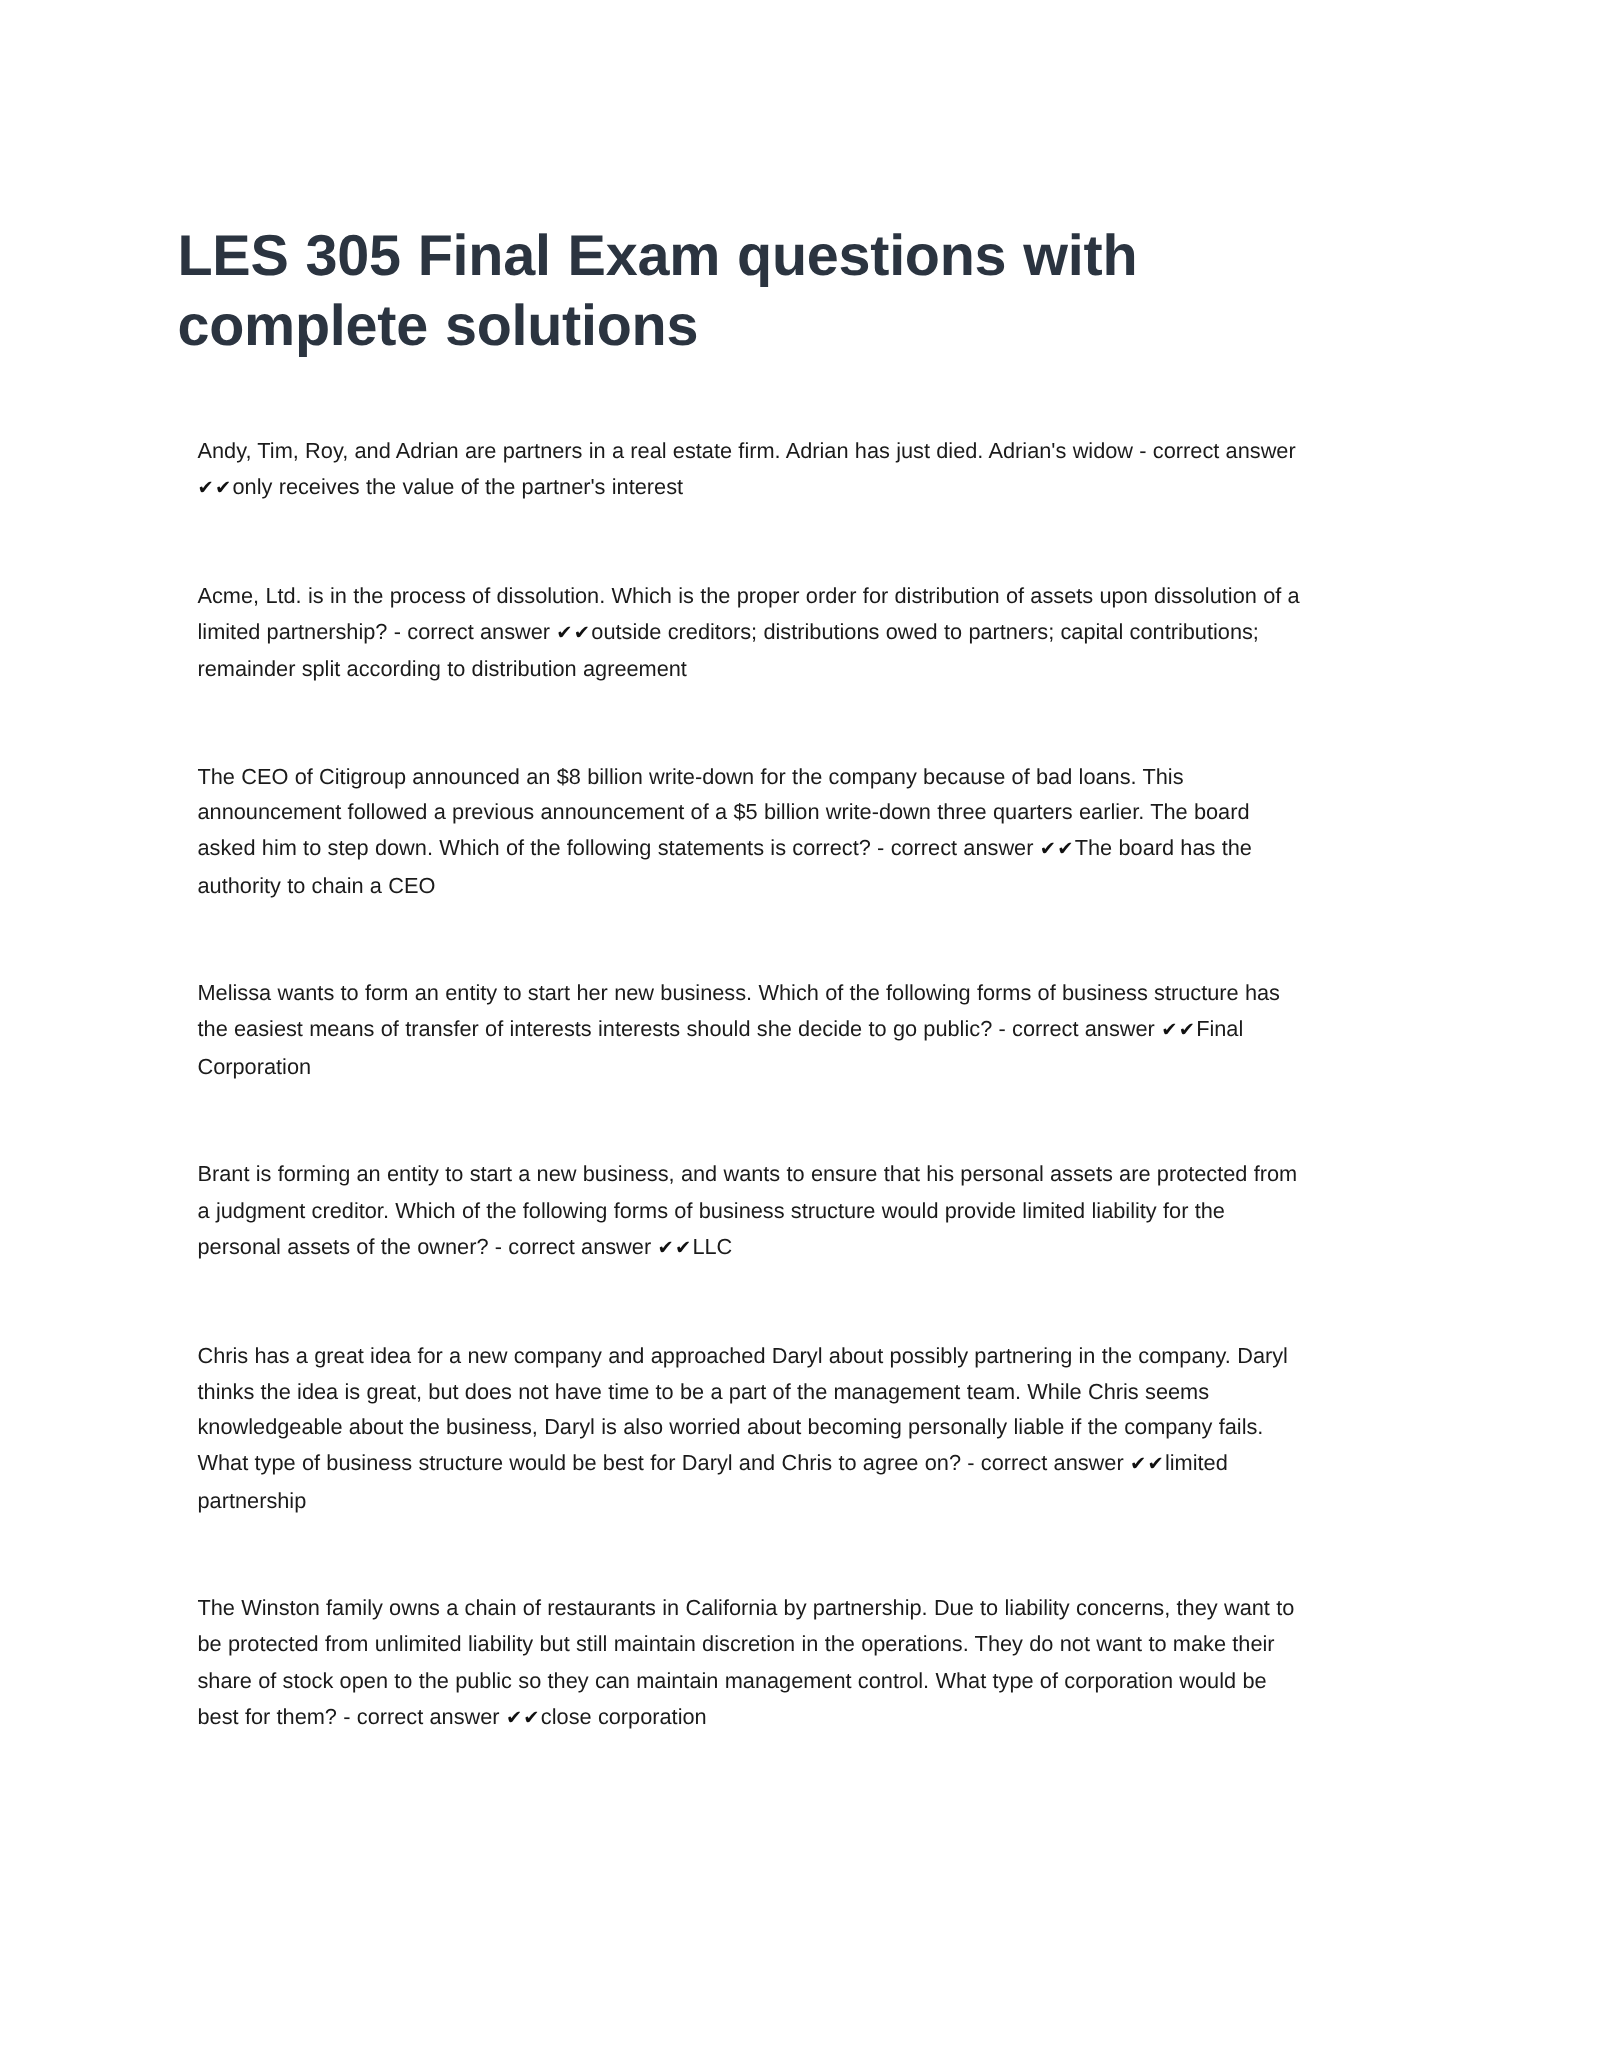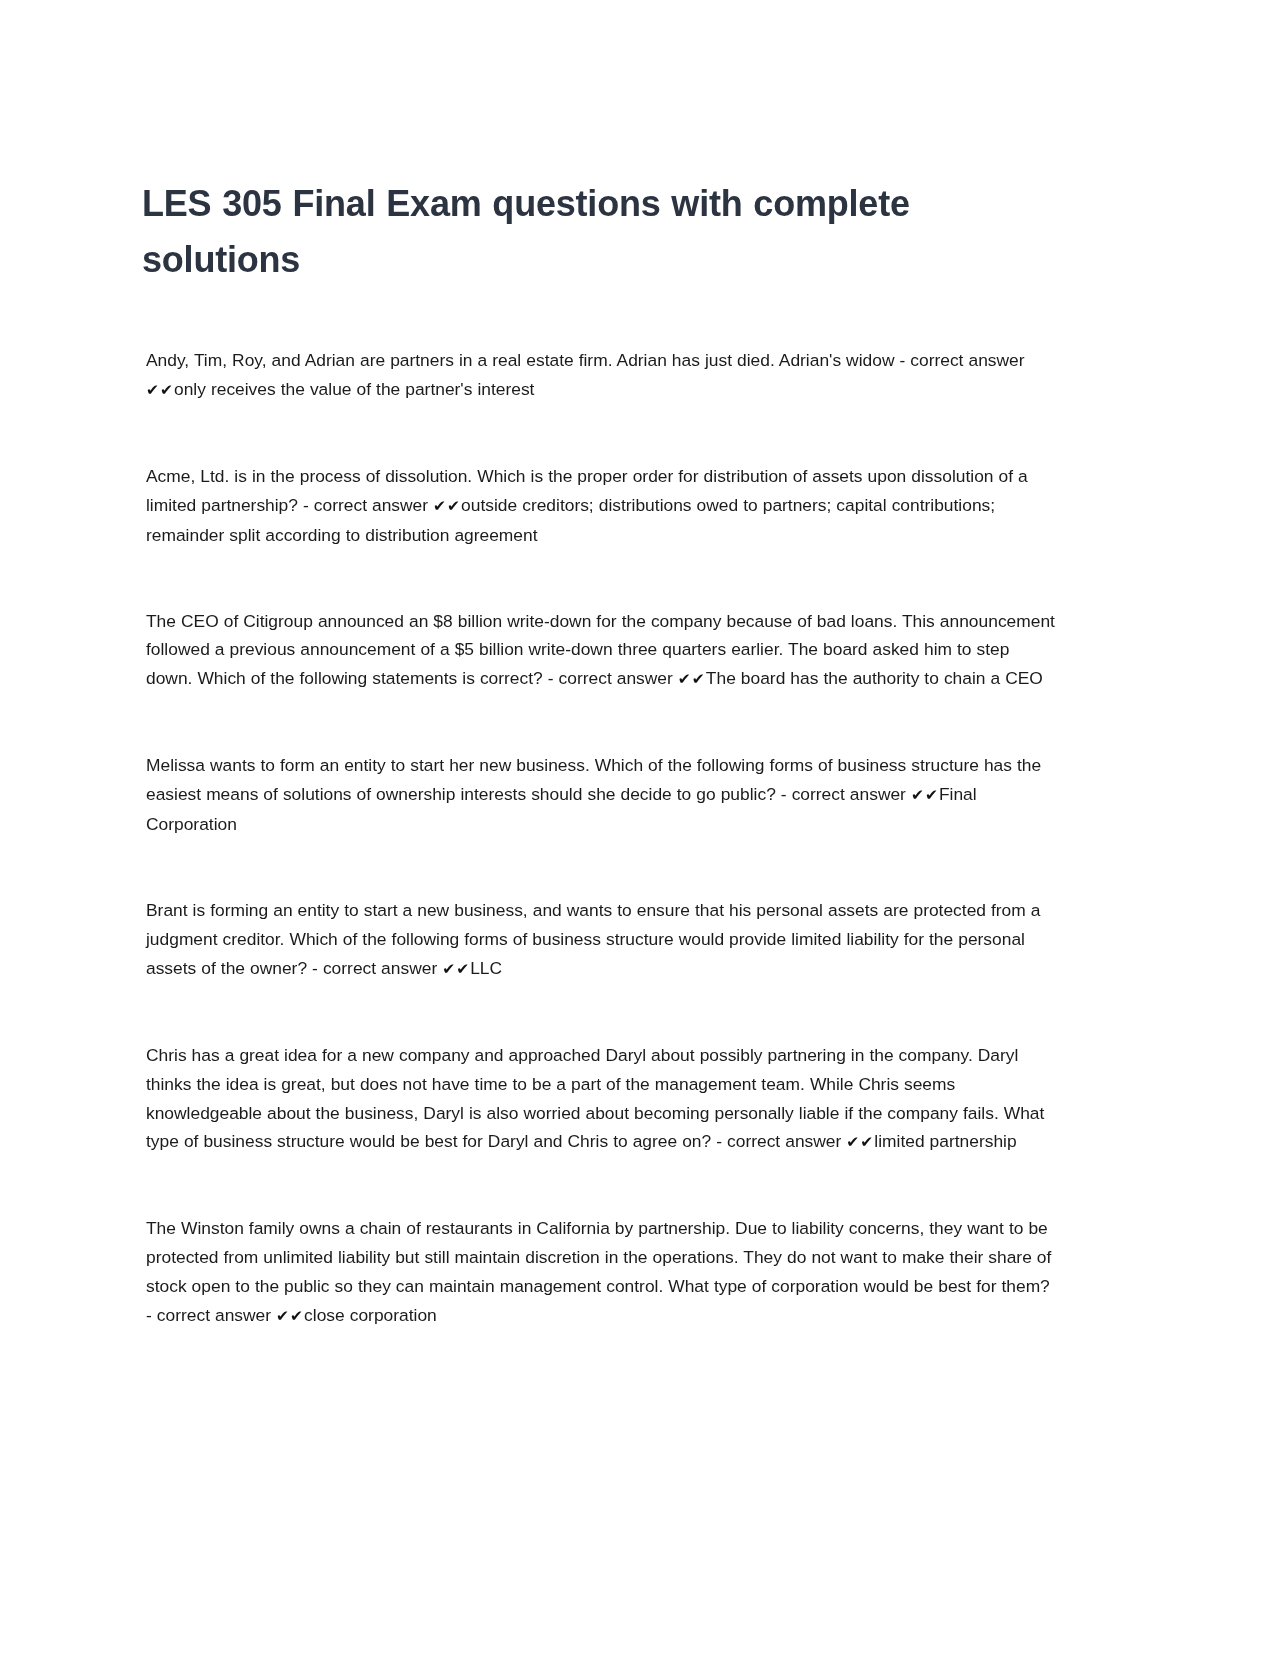--- a/index.html
+++ b/index.html
@@ -25,38 +25,38 @@
   }
   .content {
     position: absolute;
     left: 142px;
     top: 176px;
     width: 920px;
   }
   .doc-title {
     font-family: "Liberation Sans Narrow", "Liberation Sans", "DejaVu Sans Condensed", sans-serif;
     font-weight: 700;
-    font-size: 36px;
+    font-size: 46px;
     line-height: 56px;
     color: #2b3440;
     letter-spacing: -0.2px;
     margin: 0 0 0 0;
     max-width: 830px;
     word-spacing: 1px;
   }
   .qa-list {
     margin: 0;
     padding: 0;
     list-style: none;
   }
   .qa-item {
     font-size: 17.4px;
     line-height: 28.9px;
     color: #1b1b1b;
-    margin: 4px;
+    margin: 16px;
     padding: 0;
     font-weight: 400;
     text-align: left;
     word-spacing: 0.2px;
   }
   .qa-item + .qa-item {
     margin-top: 57px;
   }
   .first-qa {
     margin-top: 58px;
@@ -84,21 +84,21 @@
 
       <p class="qa-item">
         <span>Acme, Ltd. is in the process of dissolution. Which is the proper order for distribution of assets upon dissolution of a limited partnership? - correct answer </span><span class="check">✔✔</span><span>outside creditors; distributions owed to partners; capital contributions; remainder split according to distribution agreement</span>
       </p>
 
       <p class="qa-item">
         <span>The CEO of Citigroup announced an $8 billion write-down for the company because of bad loans. This announcement followed a previous announcement of a $5 billion write-down three quarters earlier. The board asked him to step down. Which of the following statements is correct? - correct answer </span><span class="check">✔✔</span><span>The board has the authority to chain a CEO</span>
       </p>
 
       <p class="qa-item">
-        <span>Melissa wants to form an entity to start her new business. Which of the following forms of business structure has the easiest means of solutions of ownership interests should she decide to go public? - correct answer </span><span class="check">✔✔</span><span>Final Corporation</span>
+        <span>Melissa wants to form an entity to start her new business. Which of the following forms of business structure has the easiest means of transfer of interests interests should she decide to go public? - correct answer </span><span class="check">✔✔</span><span>Final Corporation</span>
       </p>
 
       <p class="qa-item">
         <span>Brant is forming an entity to start a new business, and wants to ensure that his personal assets are protected from a judgment creditor. Which of the following forms of business structure would provide limited liability for the personal assets of the owner? - correct answer </span><span class="check">✔✔</span><span>LLC</span>
       </p>
 
       <p class="qa-item">
         <span>Chris has a great idea for a new company and approached Daryl about possibly partnering in the company. Daryl thinks the idea is great, but does not have time to be a part of the management team. While Chris seems knowledgeable about the business, Daryl is also worried about becoming personally liable if the company fails. What type of business structure would be best for Daryl and Chris to agree on? - correct answer </span><span class="check">✔✔</span><span>limited partnership</span>
       </p>
 

